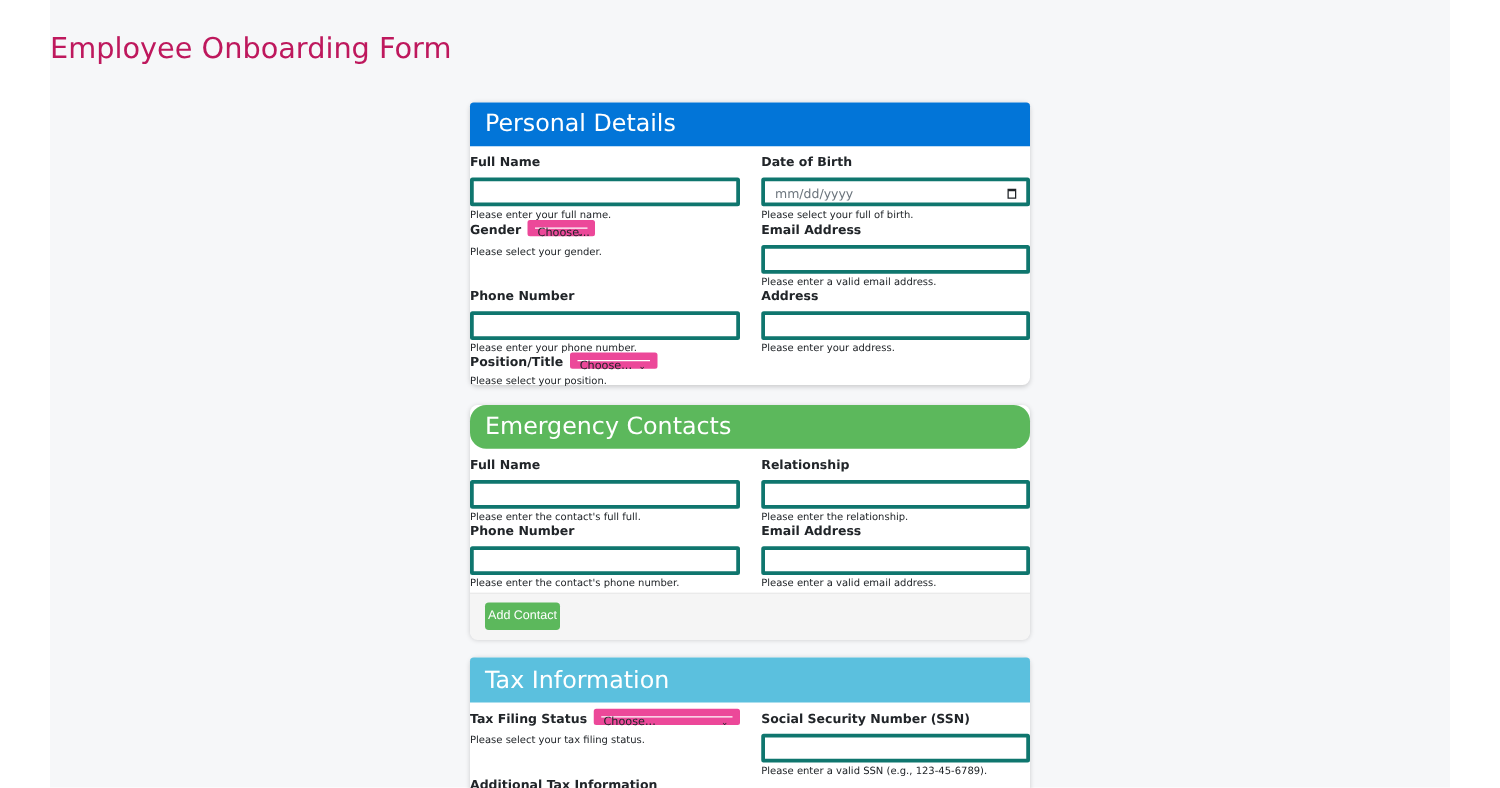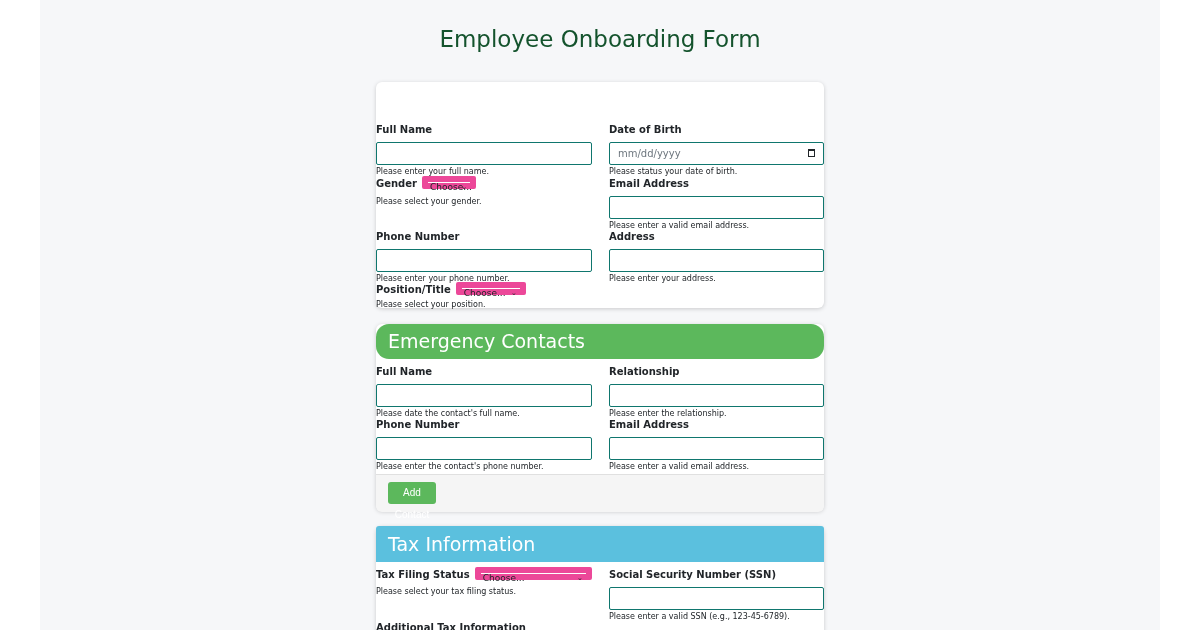--- a/index.html
+++ b/index.html
@@ -1,51 +1,52 @@
 <!DOCTYPE html>
 <html><head>
 <meta charset="utf-8">
 <style>
   html, body { margin:0; padding:0; background:#ffffff; }
   body { width:1200px; height:630px; overflow:hidden; font-family:"DejaVu Sans", sans-serif; color:#212529; }
   .page { position:absolute; left:40px; top:0; width:1120px; height:630px; background:#f6f7f9; }
-  .title { position:absolute; left:0; width:1120px; top:26px; text-align:center; font-size:23px; font-weight:normal; color:#14532d; }
+  .title { position:absolute; left:0; width:1120px; top:26px; font-size:23px; font-weight:normal; color:#be185d; }
   .card { position:absolute; left:336px; width:448px; background:#fff; border-radius:6px; box-shadow:0 1px 4px rgba(0,0,0,0.18); }
   .card-header { height:35px; line-height:35px; padding-left:12px; color:#fff; font-size:19px; border-radius:3px 3px 0 0; }
   .field { position:absolute; width:216px; }
   .field label.lbl { font-size:10px; font-weight:bold; display:inline-block; color:#212529; }
-  .field .input { display:block; box-sizing:border-box; width:216px; height:23px; border:1px solid #0f766e; border-radius:2px; background:#fff; margin-top:6px; font-size:10px; color:#6c757d; padding:0 8px; line-height:21px; position:relative; }
+  .field .input { display:block; box-sizing:border-box; width:216px; height:23px; border:3px solid #0f766e; border-radius:2px; background:#fff; margin-top:6px; font-size:10px; color:#6c757d; padding:0 8px; line-height:21px; position:relative; }
   .help { font-size:8px; color:#212529; display:block; margin-top:2px; }
   .select { display:inline-block; box-sizing:border-box; height:13px; border:6px solid #ec4899; border-radius:2px; font-size:9px; line-height:11px; padding:0 2px; background:#fff; vertical-align:middle; color:#212529; position:relative; }
   .select .chev { position:absolute; right:3px; top:0; font-size:7px; }
   .footer-strip { position:absolute; left:0; width:448px; background:#f5f5f5; border-top:1px solid #e0e0e0; border-radius:0 0 6px 6px; }
   .btn { position:absolute; background:#5cb85c; color:#fff; font-family:"Liberation Sans", sans-serif; font-size:10px; border-radius:3px; text-align:center; }
   .cal { position:absolute; right:8px; top:6px; width:7px; height:8px; border:1px solid #212529; border-top-width:2px; box-sizing:border-box; }
 </style>
 </head>
 <body>
 
 <div class="page">
   <div class="title">Employee Onboarding Form</div>
 
   <div class="card" style="top:82px;height:226px;">
+    <div class="card-header" style="background:#0275d8;">Personal Details</div>
 
     <div class="field" style="left:0;top:36px;">
       <label class="lbl">Full Name</label>
       <div class="input" style="margin-top:5px;"></div>
       <span class="help">Please enter your full name.</span>
     </div>
 
     <div class="field" style="left:233px;top:36px;width:215px;">
       <label class="lbl">Date of Birth</label>
       <div class="input" style="width:215px;margin-top:5px;">
         <span>mm/dd/yyyy</span>
         <span class="cal"></span>
       </div>
-      <span class="help">Please status your date of birth.</span>
+      <span class="help">Please select your full of birth.</span>
     </div>
 
     <div class="field" style="left:0;top:90px;">
       <label class="lbl">Gender</label>
       <span class="select" style="width:54px;">
         <span>Choose...</span>
         <span class="chev">⌄</span>
       </span>
       <span class="help" style="margin-top:6px;">Please select your gender.</span>
     </div>
@@ -77,21 +78,21 @@
       <span class="help" style="margin-top:3px;">Please select your position.</span>
     </div>
   </div>
 
   <div class="card" style="top:324px;height:187px;">
     <div class="card-header" style="background:#5cb85c;border-radius:13px;">Emergency Contacts</div>
 
     <div class="field" style="left:0;top:36px;">
       <label class="lbl">Full Name</label>
       <div class="input" style="margin-top:5px;"></div>
-      <span class="help">Please date the contact's full name.</span>
+      <span class="help">Please enter the contact's full full.</span>
     </div>
 
     <div class="field" style="left:233px;top:36px;width:215px;">
       <label class="lbl">Relationship</label>
       <div class="input" style="width:215px;margin-top:5px;"></div>
       <span class="help">Please enter the relationship.</span>
     </div>
 
     <div class="field" style="left:0;top:89px;">
       <label class="lbl">Phone Number</label>
@@ -99,21 +100,21 @@
       <span class="help">Please enter the contact's phone number.</span>
     </div>
 
     <div class="field" style="left:233px;top:89px;width:215px;">
       <label class="lbl">Email Address</label>
       <div class="input" style="width:215px;margin-top:5px;"></div>
       <span class="help">Please enter a valid email address.</span>
     </div>
 
     <div class="footer-strip" style="top:150px;height:37px;">
-      <div class="btn" style="left:12px;top:7px;width:48px;height:22px;line-height:22px;">Add Contact</div>
+      <div class="btn" style="left:12px;top:7px;width:60px;height:22px;line-height:22px;">Add Contact</div>
     </div>
   </div>
 
   <div class="card" style="top:526px;height:120px;">
     <div class="card-header" style="background:#5bc0de;height:36px;line-height:36px;">Tax Information</div>
 
     <div class="field" style="left:0;top:37px;">
       <label class="lbl">Tax Filing Status</label>
       <span class="select" style="width:117px;">
         <span>Choose...</span>

